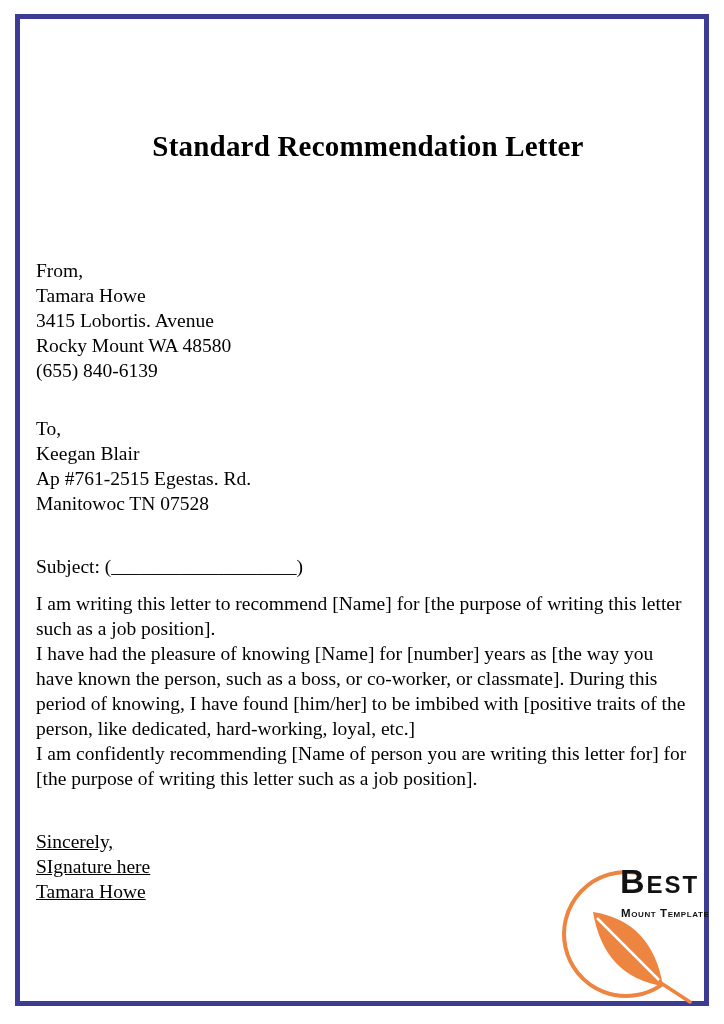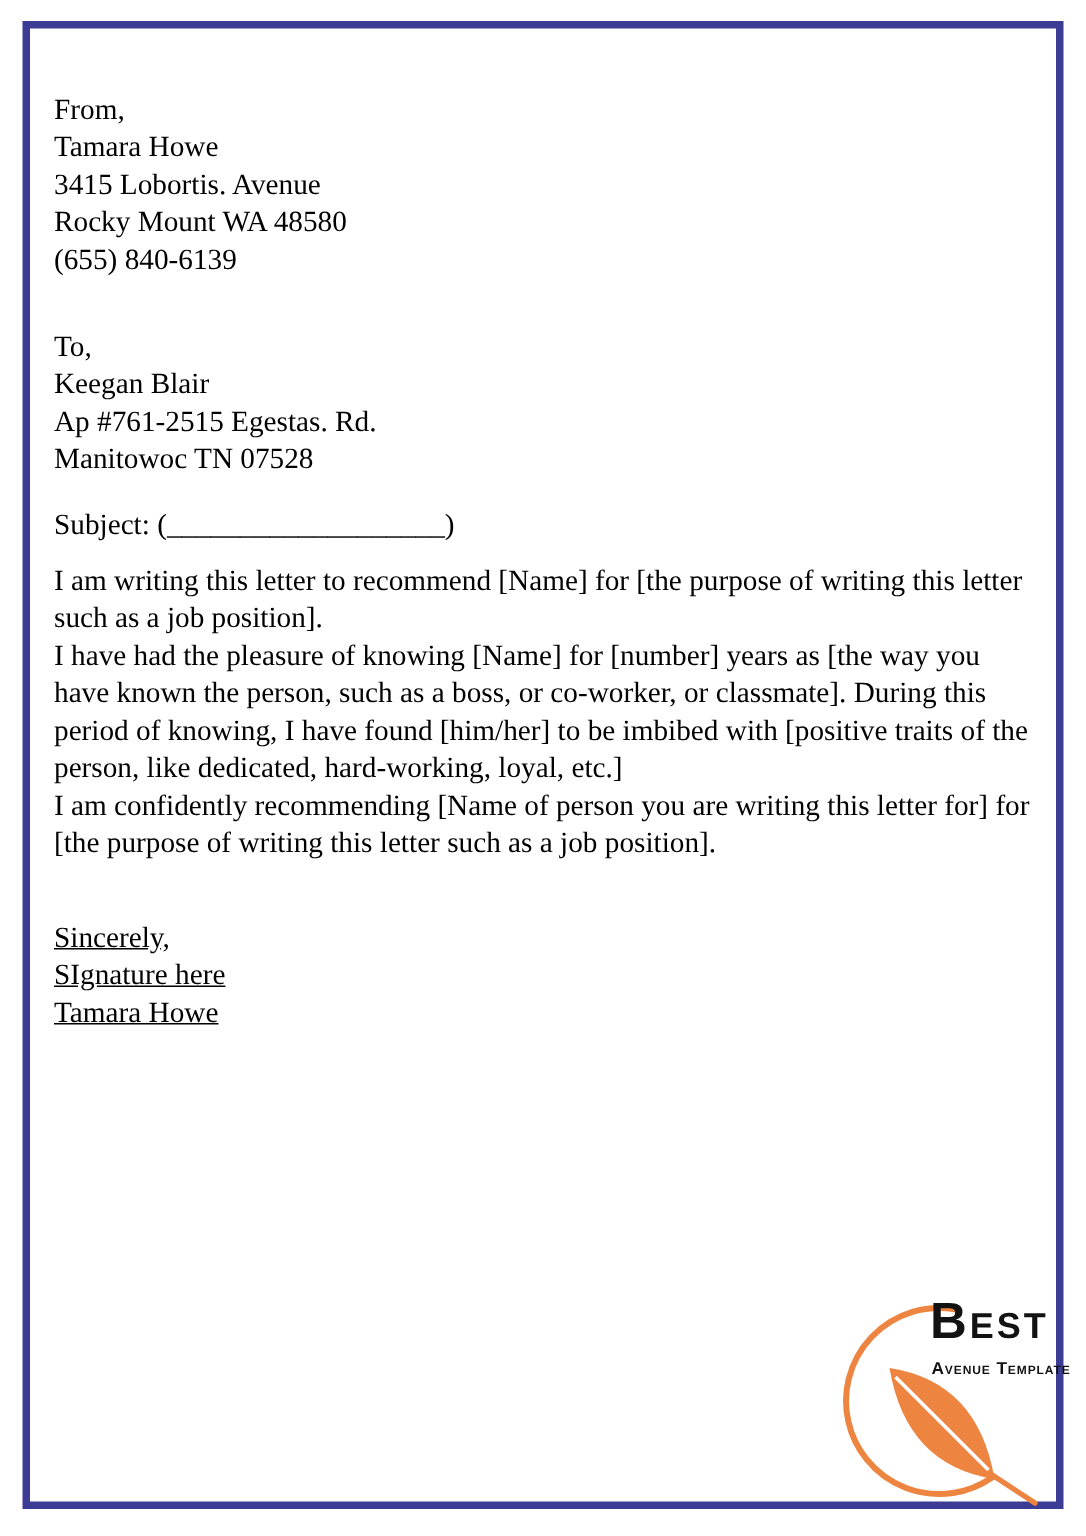--- a/index.html
+++ b/index.html
@@ -27,24 +27,24 @@
   }
   .content h1 {
     margin: 131px 0 0 0;
     font-size: 29px;
     line-height: 30px;
     font-weight: bold;
     text-align: center;
     letter-spacing: 0.2px;
   }
   .block { white-space: pre; }
-  .sender    { margin-top: 61px; }
+  .sender    { margin-top: 97px; }
   .dateline  { margin-top: 23px; }
   .recipient { margin-top: 33px; }
-  .subject   { margin-top: 19px; }
+  .subject   { margin-top: 38px; }
   .salute    { margin-top: 24px; }
   .body-text { margin-top: 12px; }
   .closing   { margin-top: 38px; text-decoration: underline; }
 
   .logo {
     position: absolute;
     left: 557px; top: 866px;
     width: 150px; height: 138px;
   }
   .logo svg { position: absolute; left: 0; top: 0; }
@@ -74,20 +74,21 @@
     white-space: nowrap;
   }
 </style>
 </head>
 <body>
 
 <div class="page">
   <div class="page-border"></div>
 
   <div class="content">
+    <h1>Standard Recommendation Letter</h1>
     <div class="block sender">From,
 Tamara Howe
 3415 Lobortis. Avenue
 Rocky Mount WA 48580
 (655) 840-6139</div>
     <div class="block recipient">To,
 Keegan Blair
 Ap #761-2515 Egestas. Rd.
 Manitowoc TN 07528</div>
     <div class="block subject">Subject: (___________________)</div>
@@ -105,15 +106,15 @@
   </div>
 
   <div class="logo">
     <svg width="150" height="138" viewBox="0 0 150 138">
       <path d="M 79.5 6.9 A 62 62 0 1 0 104.6 118.8" fill="none" stroke="#ed8440" stroke-width="4" stroke-linecap="round"></path>
       <path d="M 36 46 Q 95 55 106 120 Q 47 111 36 46 Z" fill="#ed8440"></path>
       <path d="M 40 52 L 102 114" stroke="#ffffff" stroke-width="2.5" fill="none"></path>
       <path d="M 104 117 L 133 136" stroke="#ed8440" stroke-width="3.5" stroke-linecap="round" fill="none"></path>
     </svg>
     <div class="logo-best">Best</div>
-    <div class="logo-sub">Avenue Template</div>
+    <div class="logo-sub">Mount Template</div>
   </div>
 </div>
 
 </body></html>

